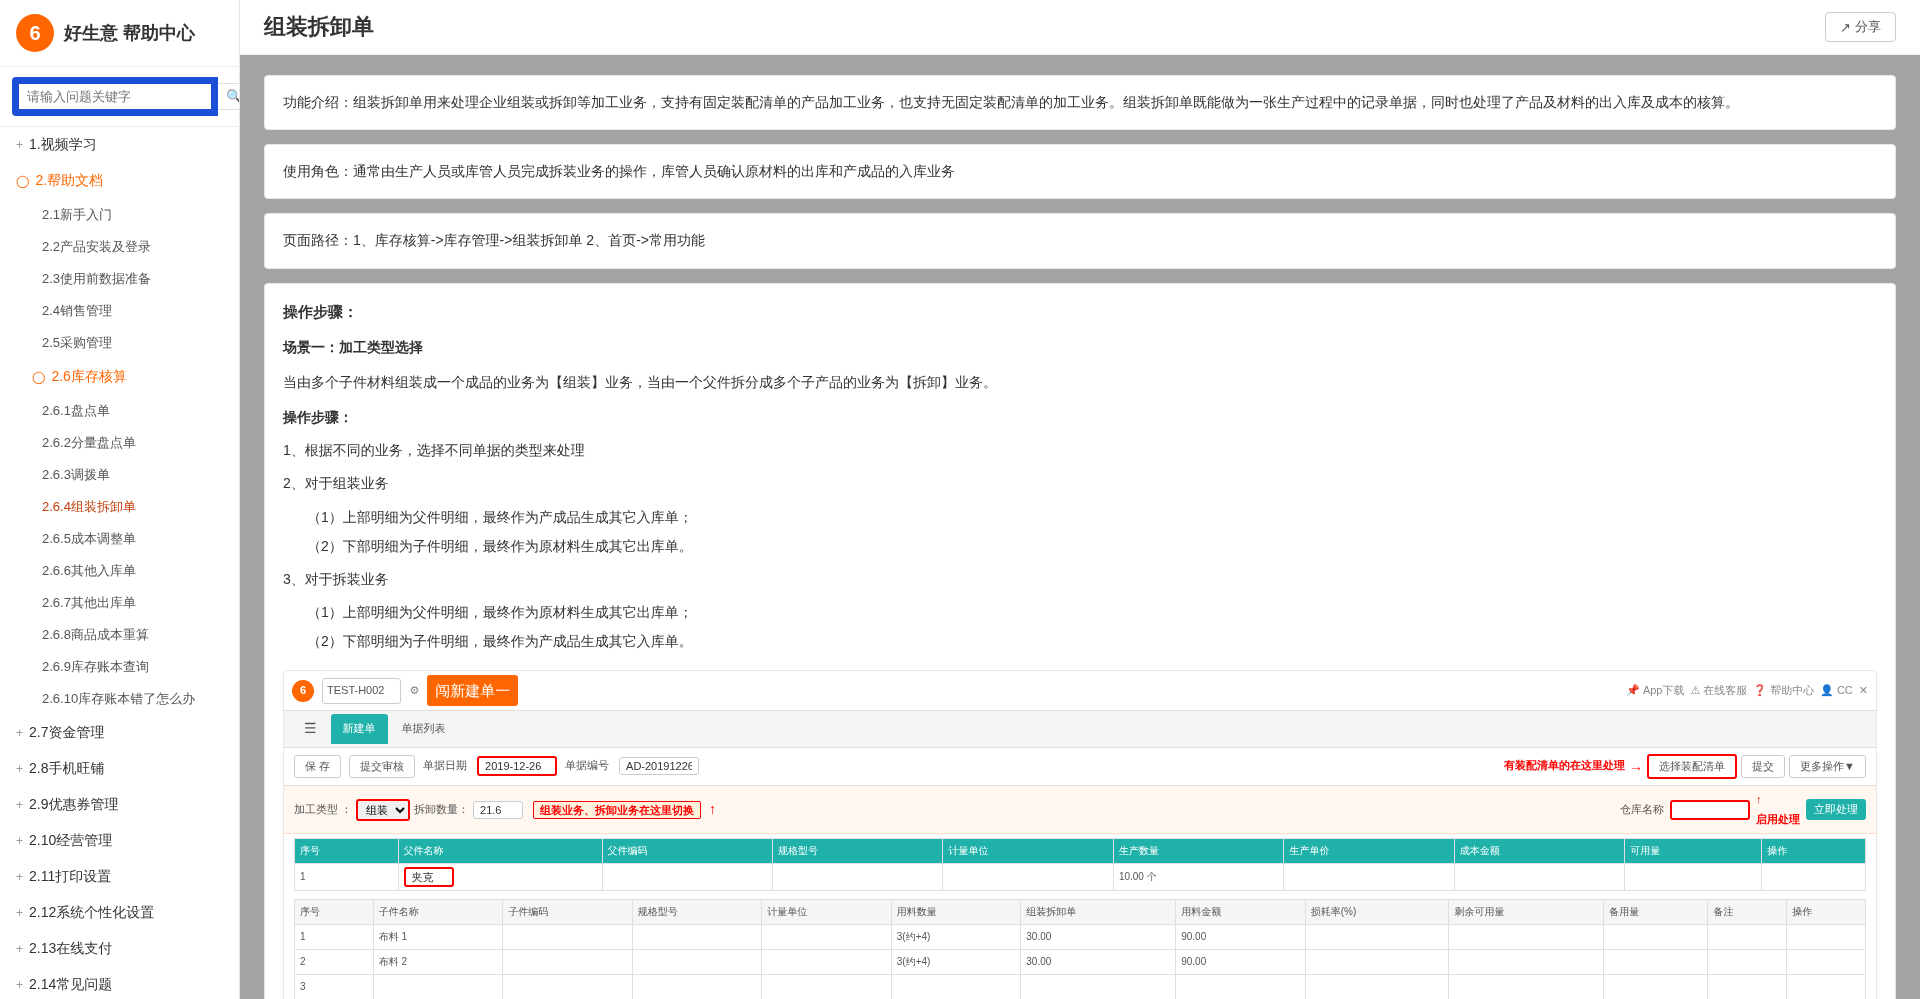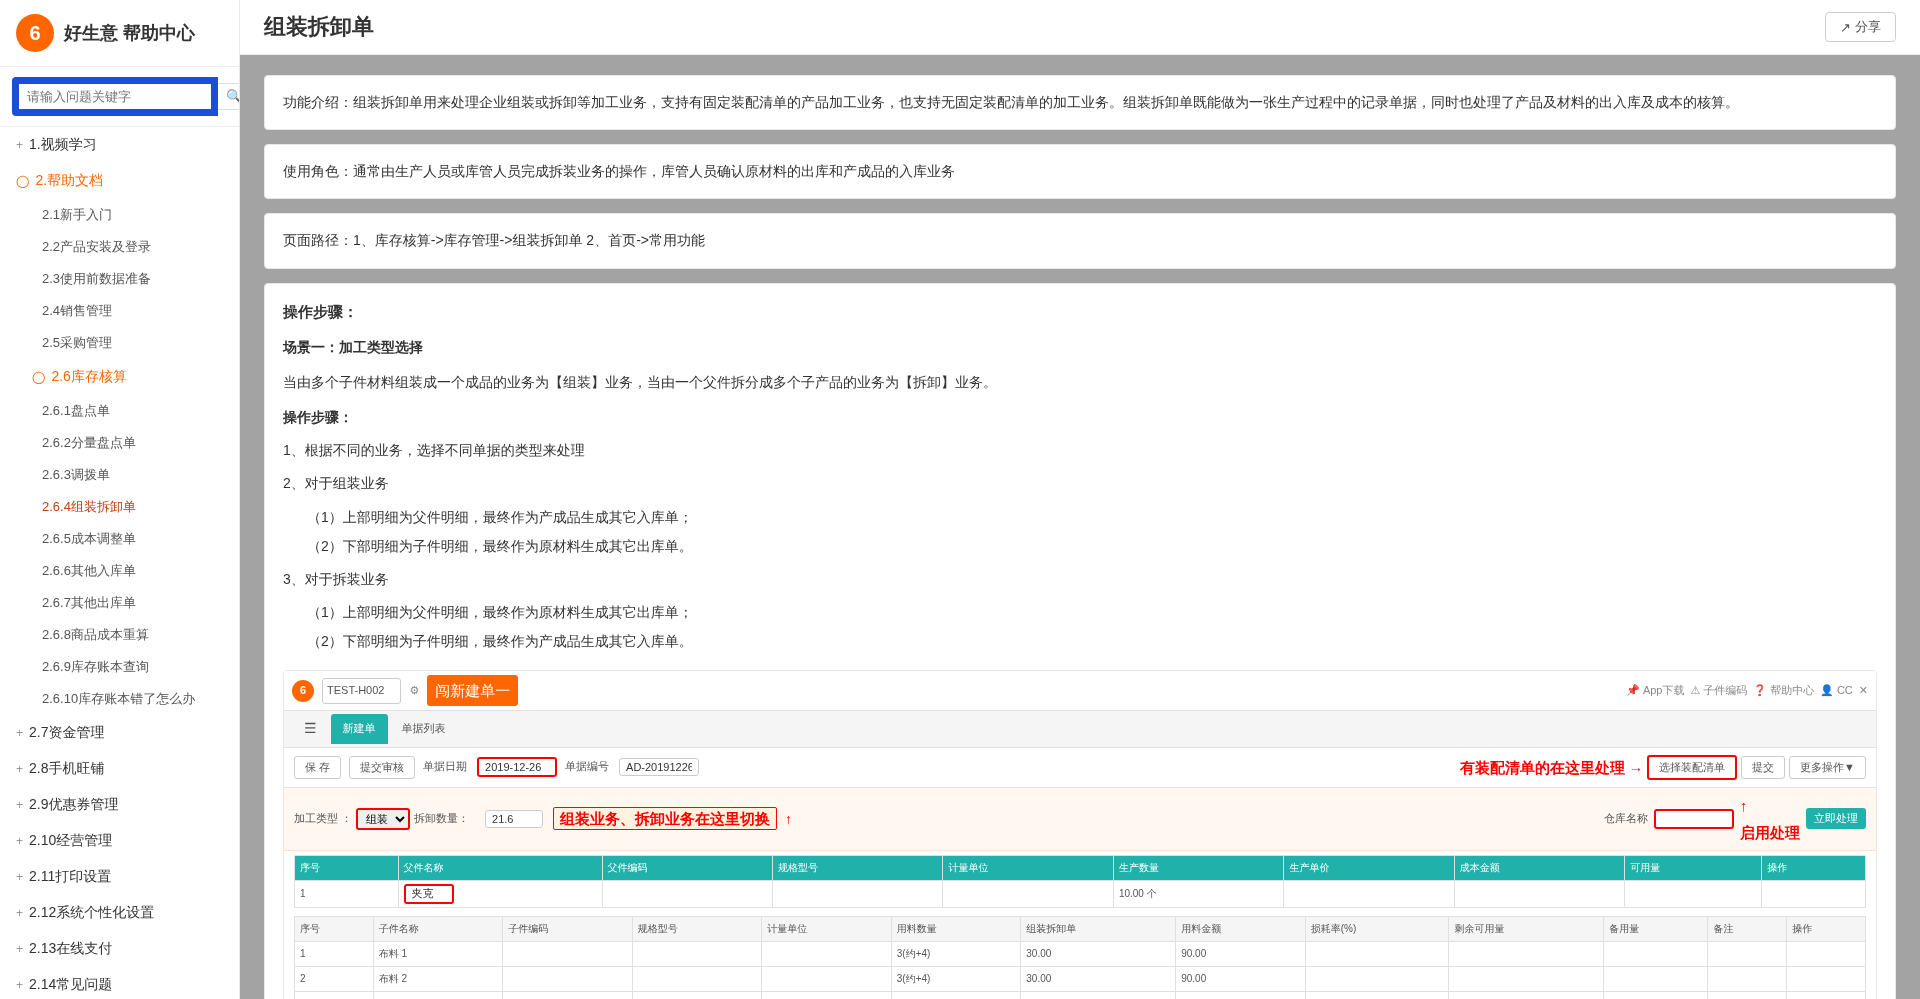--- a/index.html
+++ b/index.html
@@ -234,21 +234,21 @@
       border: 1px solid #ccc;
       border-radius: 3px;
       padding: 2px 6px;
       font-size: 11px;
       color: #333;
       width: 80px;
     }
     .red-box { border: 2px solid red !important; }
     .annotation {
       color: red;
-      font-size: 15px;
+      font-size: 11px;
       font-weight: bold;
     }
     .mock-table {
       width: 100%;
       border-collapse: collapse;
       font-size: 10px;
     }
     .mock-table th, .mock-table td {
       border: 1px solid #e0e0e0;
       padding: 3px 5px;
@@ -395,21 +395,21 @@
       <div class="screenshot-container">
         <div class="mock-app">
 
           <div class="mock-titlebar">
             <div class="mock-logo">6</div>
             <div class="mock-select">TEST-H002</div>
             <span style="font-size:11px;color:#888;">⚙</span>
             <span style="background:#f60;color:#fff;padding:2px 8px;border-radius:3px;font-size:15px;">闯新建单一</span>
             <div class="mock-nav-icons">
               <span>📌 App下载</span>
-              <span>⚠ 子件编码</span>
+              <span>⚠ 在线客服</span>
               <span>❓ 帮助中心</span>
               <span>👤 CC</span>
               <span>✕</span>
             </div>
           </div>
 
           <div class="mock-tab-bar">
             <div class="mock-tab" style="font-size:14px;">☰</div>
             <div class="mock-tab active">新建单</div>
             <div class="mock-tab">单据列表</div>
@@ -436,21 +436,21 @@
           </div>
 
           <div style="display:flex;align-items:center;padding:4px 10px;background:#fff7f0;border-bottom:1px solid #ffe0cc;gap:10px;">
             <div style="display:flex;align-items:center;gap:4px;">
               <span style="font-size:11px;color:#555;">加工类型 ：</span>
               <select style="font-size:11px;border:2px solid red;border-radius:3px;padding:2px 4px;">
                 <option>组装</option>
                 <option>拆卸</option>
               </select>
               <span style="font-size:11px;color:#555;">拆卸数量：</span>
-              <input class="mock-input" style="width: 58px; margin-left: 12px;" value="21.6">
+              <input class="mock-input" style="width: 50px;" value="21.6">
             </div>
             <div style="position:relative;display:inline-block;">
               <span class="annotation" style="background:#fff3e0;border:1px solid red;padding:2px 6px;border-radius:2px;">组装业务、拆卸业务在这里切换</span>
               <span style="color:red;font-size:14px;margin-left:4px;">↑</span>
             </div>
             <div style="margin-left:auto;display:flex;align-items:center;gap:6px;">
               <span style="font-size:11px;color:#555;">仓库名称</span>
               <input class="mock-input red-box" style="width: 80px;">
               <span class="annotation">↑<br><span>启用处理</span></span>
               <button style="background:#20b2aa;color:#fff;border:none;border-radius:3px;padding:3px 8px;font-size:11px;cursor:pointer;">立即处理</button>

